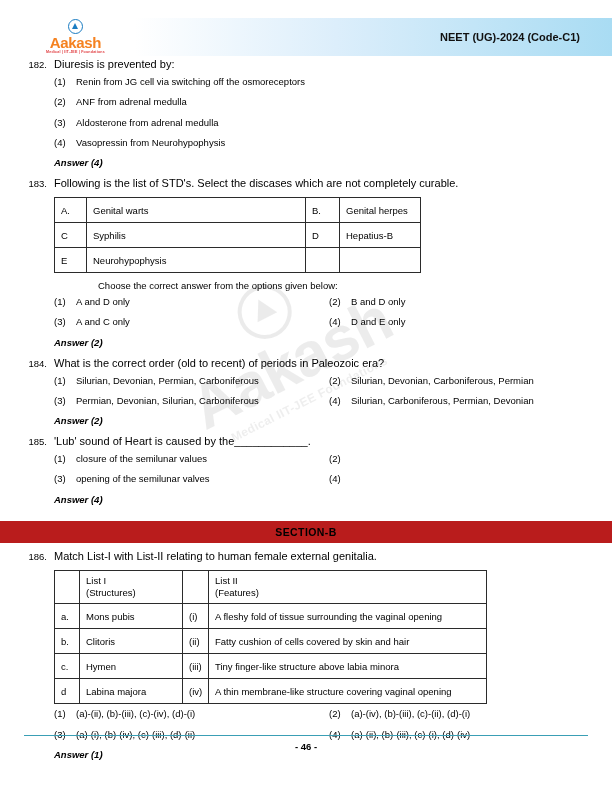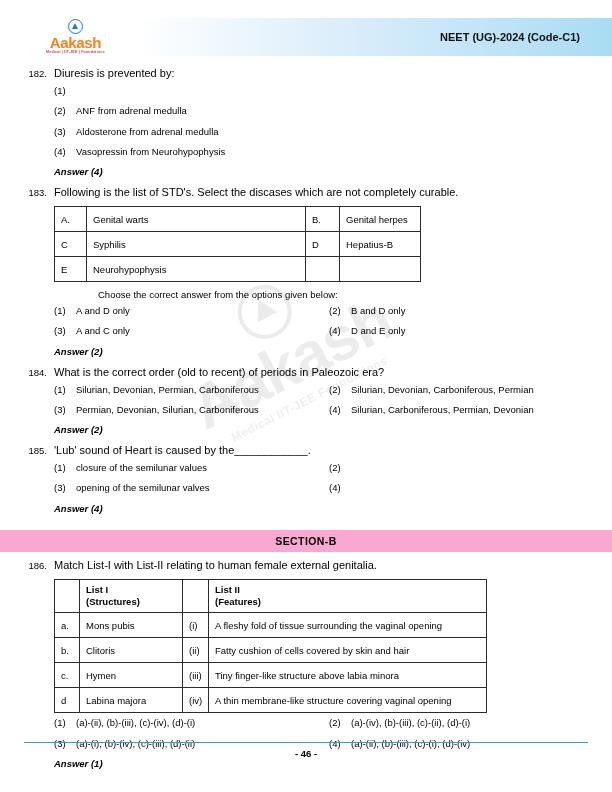--- a/index.html
+++ b/index.html
@@ -126,21 +126,21 @@
     font-weight: bold;
     color: #111111;
     margin-right: 32px;
     white-space: nowrap;
   }
 
   
   .content {
     position: relative;
     z-index: 2;
-    padding: 10px 24px 0 24px;
+    padding: 1px 24px 0 24px;
   }
   .qblock { margin-bottom: 2px; }
 
   .qrow {
     display: flex;
     align-items: baseline;
   }
   .qnum {
     width: 30px;
     flex: 0 0 30px;
@@ -194,55 +194,55 @@
     margin-top: 6px;
     font-size: 9.5px;
     table-layout: fixed;
   }
   table.qtable td {
     border: 1px solid #2b2b2b;
     padding: 4px 6px;
     vertical-align: middle;
     height: 16px;
   }
-  td.hdr { font-weight: bold; line-height: 1.3; }
+  td.hdr { font-weight: normal; line-height: 1.3; }
 
   
   table.std { width: 366px; }
   table.std col.c1 { width: 32px; }
   table.std col.c2 { width: 219px; }
   table.std col.c3 { width: 34px; }
   table.std col.c4 { width: 81px; }
 
   
   table.match { width: 432px; }
   table.match col.m1 { width: 25px; }
   table.match col.m2 { width: 103px; }
   table.match col.m3 { width: 26px; }
   table.match col.m4 { width: 278px; }
 
   
   .section-band {
     position: relative;
     z-index: 2;
-    background: #f9a8d4;
+    background: #b91c1c;
     text-align: center;
     font-size: 10.5px;
     font-weight: bold;
     letter-spacing: 0.4px;
     padding: 5px 0;
     margin: 10px 0 4px 0;
   }
 
   
   .footer {
     position: absolute;
     left: 24px;
     right: 24px;
-    bottom: 33px;
+    bottom: 40px;
     z-index: 2;
   }
   .footer-rule {
     border-top: 1.6px solid #3a9fb5;
     margin-bottom: 5px;
   }
   .footer-page {
     text-align: center;
     font-size: 9.5px;
     font-weight: bold;
@@ -274,20 +274,21 @@
 
     <div class="qblock">
       <div class="qrow">
         <div class="qnum">182.</div>
         <div class="qtext">Diuresis is prevented by:</div>
       </div>
       <div class="qbody">
         <div class="opt-grid">
           <div class="opt full">
             <span class="lbl">(1)</span>
+            <span>Renin from JG cell via switching off the osmoreceptors</span>
           </div>
           <div class="opt full">
             <span class="lbl">(2)</span>
             <span>ANF from adrenal medulla</span>
           </div>
           <div class="opt full">
             <span class="lbl">(3)</span>
             <span>Aldosterone from adrenal medulla</span>
           </div>
           <div class="opt full">

